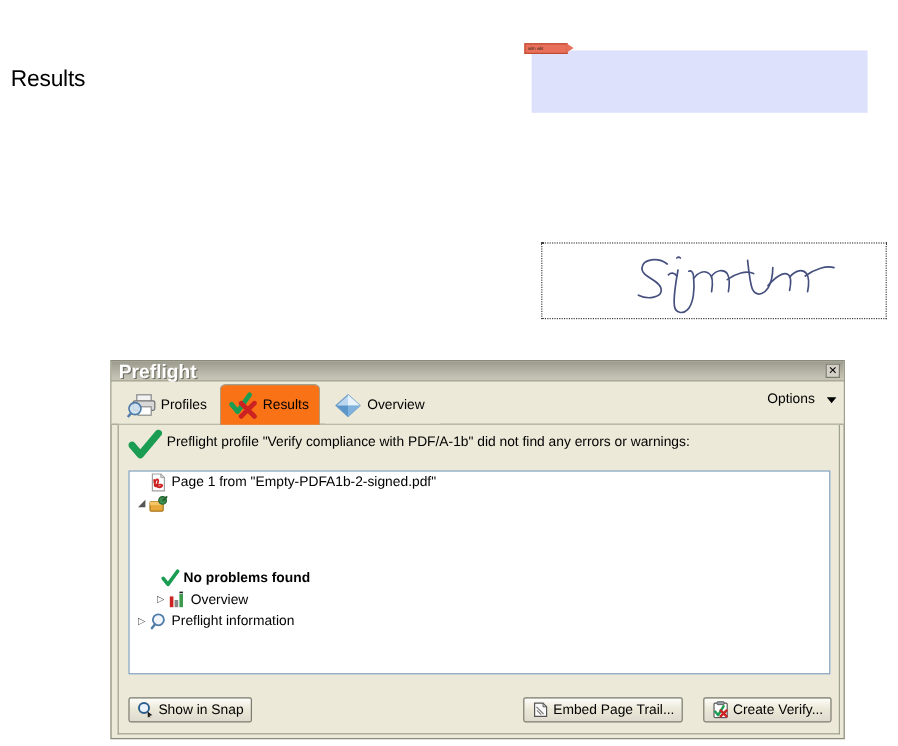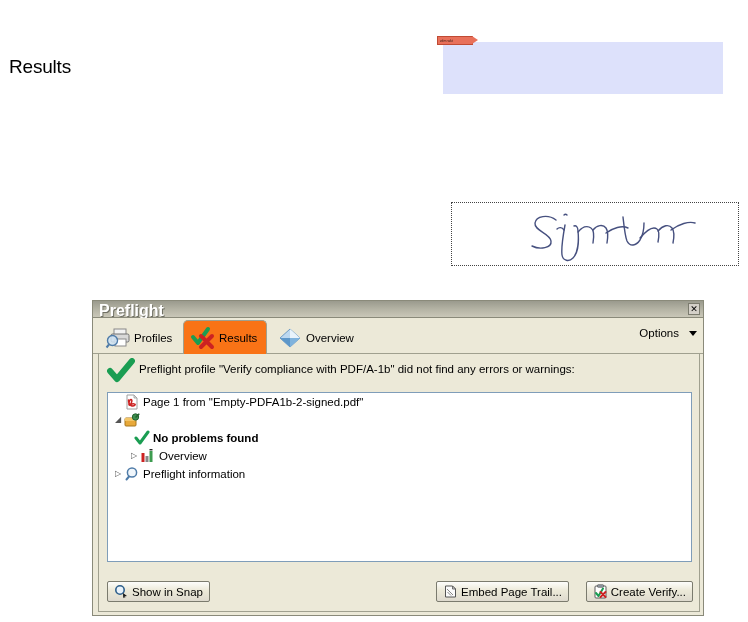--- a/index.html
+++ b/index.html
@@ -409,21 +409,21 @@
         <span class="t-icon">
           <svg width="16" height="16" viewBox="0 0 16 16">
             <rect x="1" y="6" width="11" height="8" rx="1" fill="#e8a93a" stroke="#a8761d" stroke-width="1"></rect>
             <rect x="1" y="6" width="11" height="3" fill="#f3c669"></rect>
             <circle cx="11.5" cy="5" r="3.2" fill="#3d8f4f" stroke="#24612f" stroke-width="1"></circle>
             <path d="M12 5 l2.8 -2.8" stroke="#24612f" stroke-width="1.6" stroke-linecap="round"></path>
           </svg>
         </span>
       </div>
 
-      <div class="tree-row bold" style="padding-left:26px;">
+      <div class="tree-row bold" style="padding-left:26px;margin-top:44px;">
         <span class="t-icon">
           <svg width="16" height="16" viewBox="0 0 16 16">
             <path d="M2 8 L6 13 L14 2" fill="none" stroke="#1a9d52" stroke-width="3" stroke-linecap="round" stroke-linejoin="round"></path>
           </svg>
         </span>
         <span class="t-label">No problems found</span>
       </div>
 
       <div class="tree-row" style="padding-left:20px;">
         <span class="twisty">▷</span>

